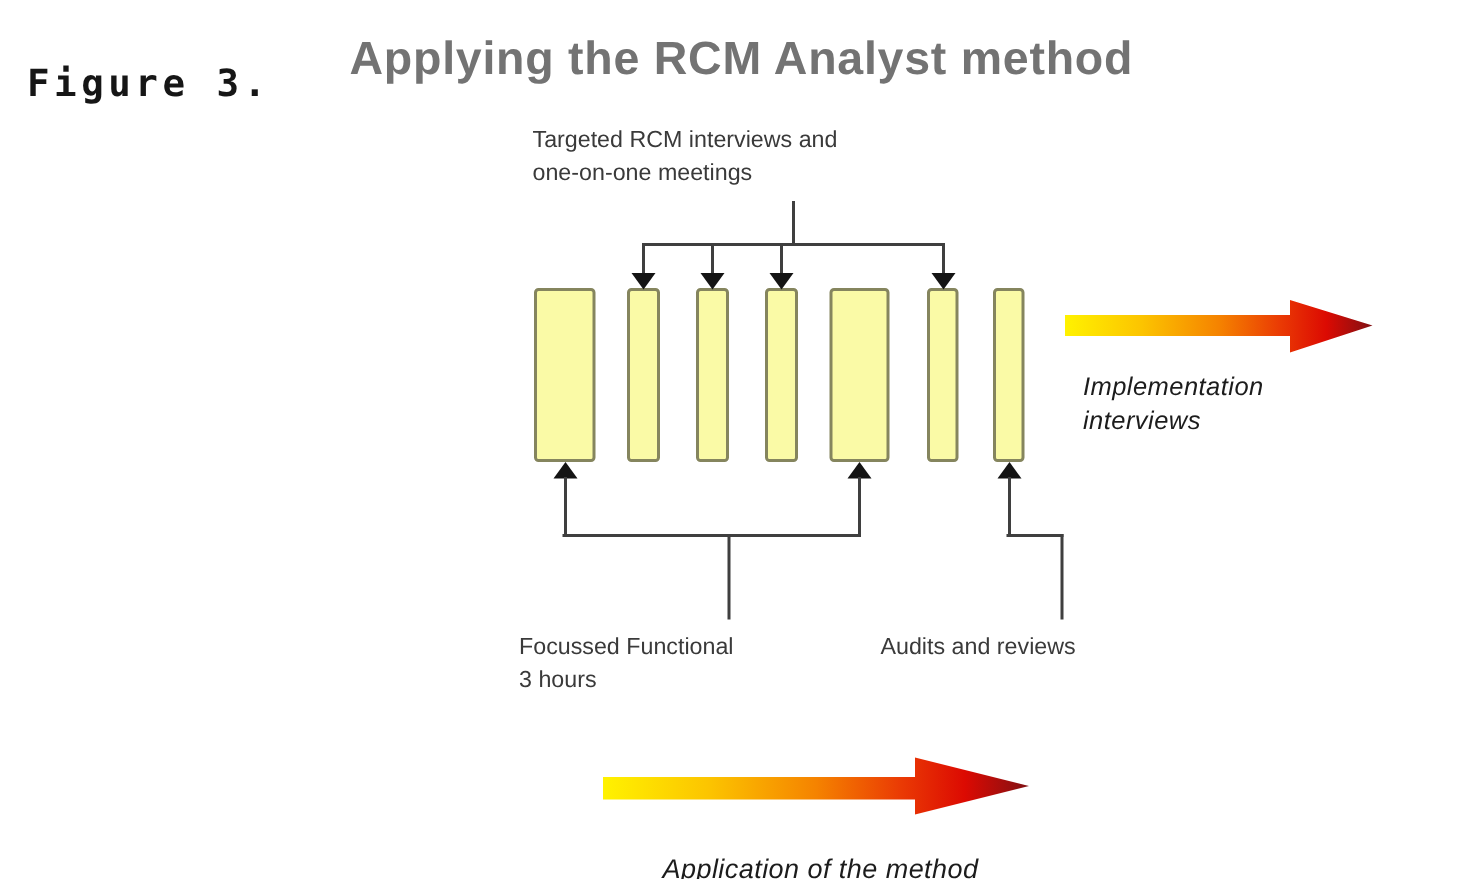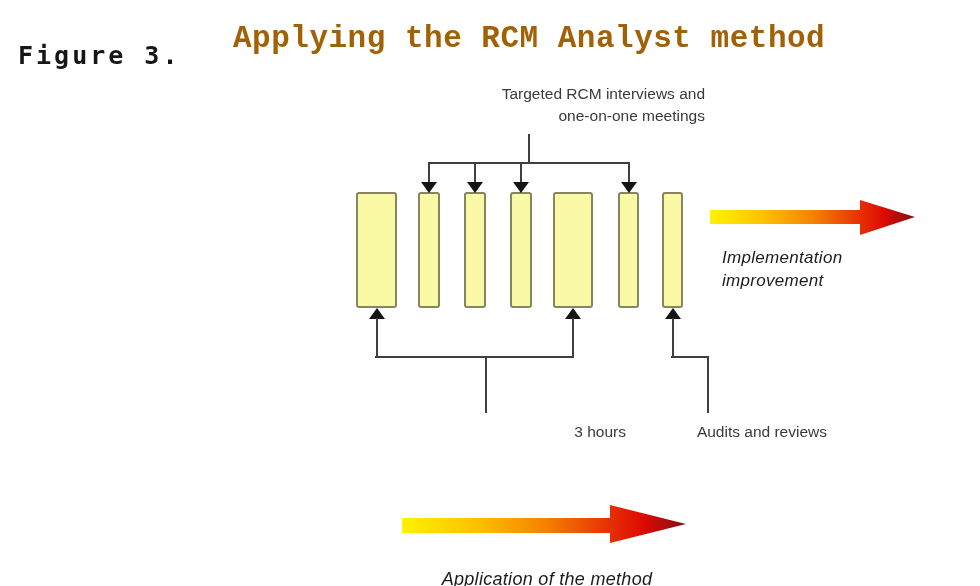--- a/index.html
+++ b/index.html
@@ -8,24 +8,24 @@
     font-family:"Liberation Sans",sans-serif;overflow:hidden;
   }
   .title-row{position:absolute;left:0;top:0;width:980px;height:70px;}
   .fig-label{
     position:absolute;left:18px;top:41px;
     font-family:"DejaVu Sans Mono",monospace;font-weight:bold;
     font-size:25px;letter-spacing:3px;color:#161616;white-space:nowrap;
   }
   .fig-heading{
     position:absolute;left:233px;top:21px;
-    font-family:Liberation Mono, monospace;font-weight:bold;
-    font-size:31px;letter-spacing:0.5px;color:#a16207;white-space:nowrap;
+    font-family:Liberation Sans, sans-serif;font-weight:bold;
+    font-size:31px;letter-spacing:0.5px;color:#737373;white-space:nowrap;
   }
-  .ann{position:absolute;color:#3a3a3a;font-size:15.5px;line-height:22px;text-align:right;}
+  .ann{position:absolute;color:#3a3a3a;font-size:15.5px;line-height:22px;text-align:left;}
   .ann div{white-space:nowrap;}
   .bold-label{
     position:absolute;color:#1c1c1c;font-weight:normal;font-style:italic;
     font-size:17px;line-height:23px;letter-spacing:0.3px;
   }
   .bold-label div{white-space:nowrap;}
   .line{position:absolute;background:#3f3f3f;}
   .bar{
     position:absolute;top:192px;height:112px;
     background:#fafaa6;border:2px solid #85855e;border-radius:3px;
@@ -100,24 +100,25 @@
         <stop offset="0.7" stop-color="#EA3A04"></stop>
         <stop offset="0.85" stop-color="#DC0A02"></stop>
         <stop offset="1" stop-color="#801114"></stop>
       </linearGradient>
     </defs>
     <polygon points="0,13 150,13 150,3 205,20 150,38 150,27 0,27" fill="url(#gradR)"></polygon>
   </svg>
 
   <div class="bold-label" style="left:722px;top:246px;">
     <div>Implementation</div>
-    <div>improvement</div>
+    <div>interviews</div>
   </div>
 
   <div class="ann" style="left:346px;top:421px;width:280px;">
+    <div>Focussed Functional</div>
     <div>3 hours</div>
   </div>
 
   <div class="ann" style="left:587px;top:421px;width:240px;">
     <div>Audits and reviews</div>
   </div>
 
   <svg class="grad-arrow" style="left:402px;top:504px;" width="285" height="40" viewBox="0 0 285 40">
     <defs>
       <linearGradient id="gradB" x1="0" y1="0" x2="1" y2="0">

